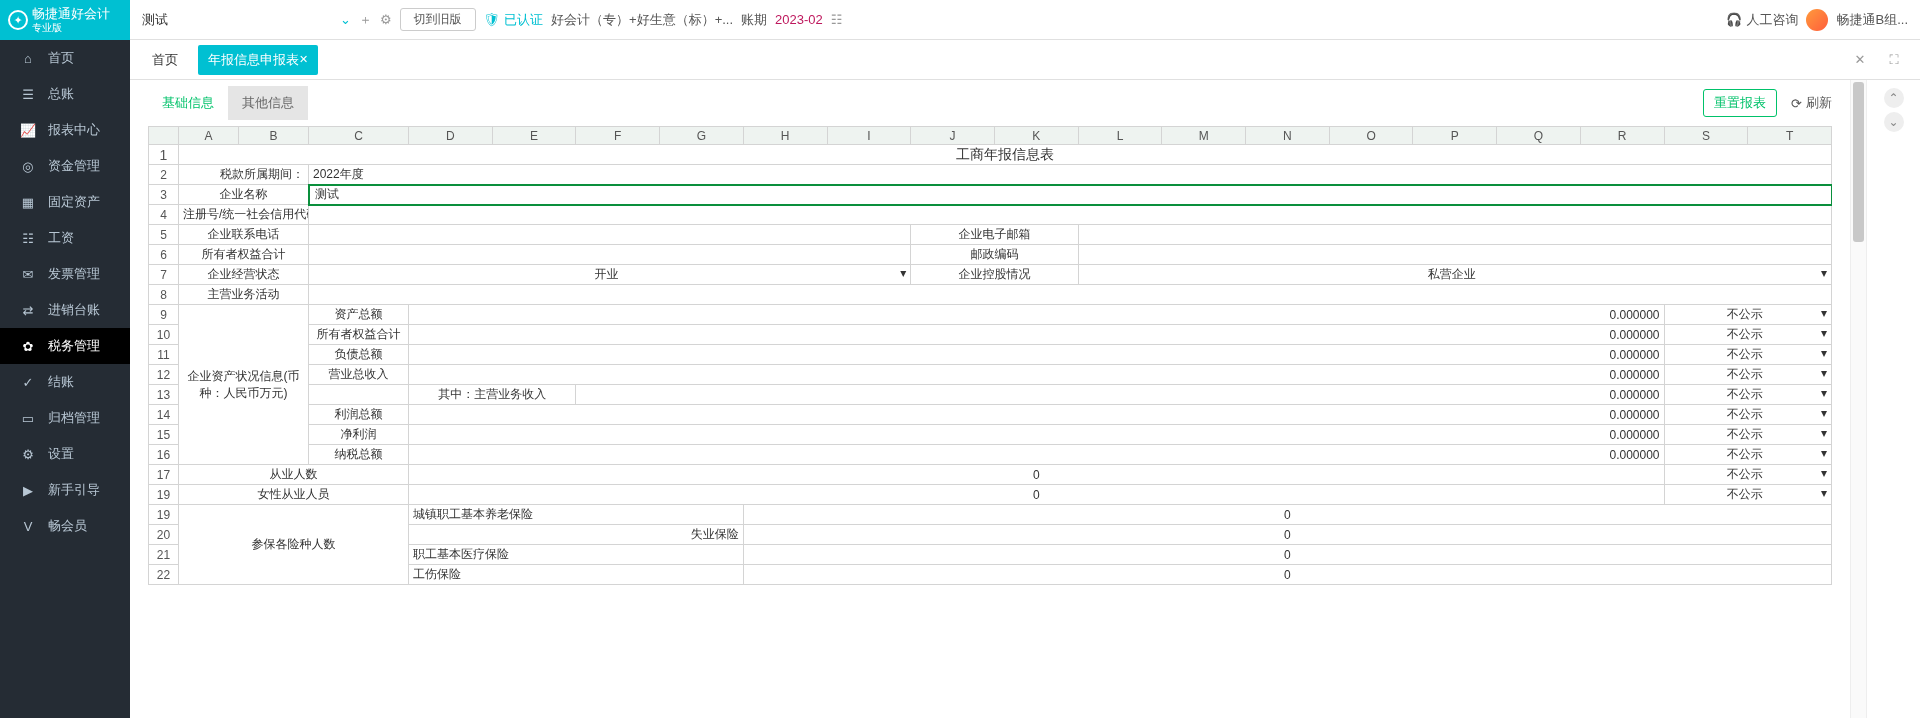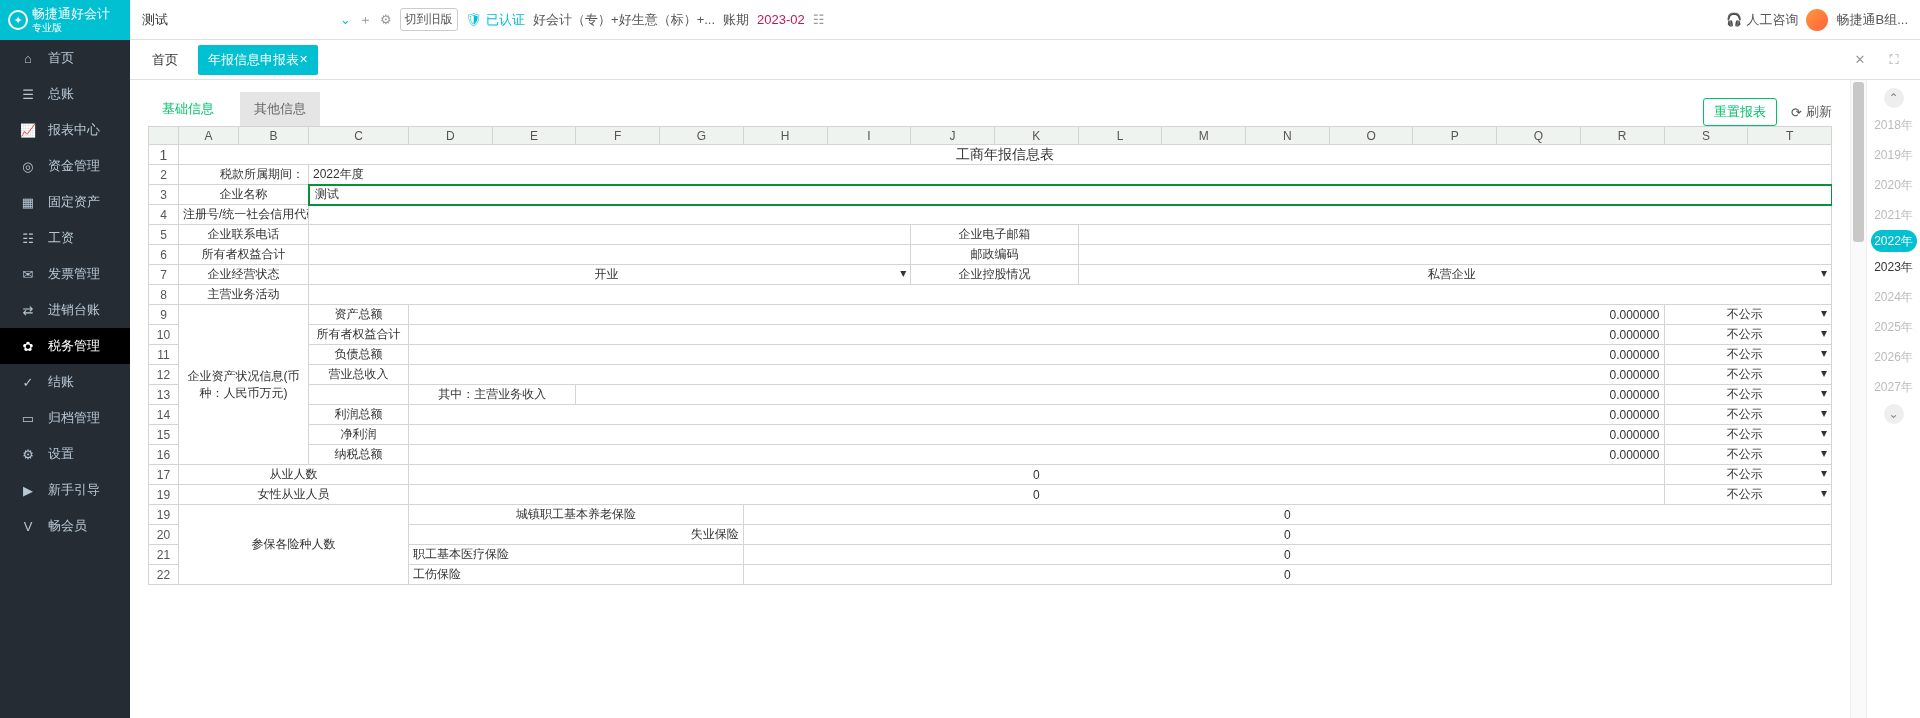--- a/index.html
+++ b/index.html
@@ -11,34 +11,34 @@
 .logo-icon{width:20px;height:20px;border:2px solid #fff;border-radius:50%;display:flex;align-items:center;justify-content:center;font-size:11px}
 .logo-sub{font-size:10px;display:block;margin-top:-2px}
 .nav-item{height:36px;display:flex;align-items:center;padding-left:20px;font-size:13px;gap:12px;cursor:pointer}
 .nav-item.active{background:#000;color:#fff}
 .nav-icon{width:16px;height:16px;display:inline-flex;align-items:center;justify-content:center}
 
 .main{flex:1;display:flex;flex-direction:column;min-width:0}
 .topbar{height:40px;display:flex;align-items:center;border-bottom:1px solid #e0e0e0;padding:0 12px;gap:8px;font-size:13px;color:#555}
 .company-select{width:190px;color:#333}
 .chev{color:#00c0d2}
-.old-ver{border:1px solid #ccc;border-radius:3px;padding:2px 4px;font-size:12px;color:#555}
+.old-ver{border:1px solid #ccc;border-radius:3px;padding:2px 13px;font-size:12px;color:#555}
 .verified{color:#00c0d2;display:flex;align-items:center;gap:4px}
 .period{color:#be185d}
 .spacer{flex:1}
 .avatar{width:22px;height:22px;border-radius:50%;background:linear-gradient(135deg,#ff9a3c,#ff5e3c)}
 .tabbar{height:40px;display:flex;align-items:center;border-bottom:1px solid #e0e0e0;padding:0 14px;gap:12px;font-size:13px}
 .tab-home{color:#333;padding:0 8px;cursor:pointer}
 .tab-active{background:#00c0d2;color:#fff;height:30px;display:flex;align-items:center;padding:0 10px;border-radius:2px;gap:0}
 .tab-close{font-size:11px}
 .tab-far{margin-left:auto;display:flex;align-items:center;gap:10px}
 .sq-btn{width:24px;height:24px;display:flex;align-items:center;justify-content:center;color:#999;cursor:pointer}
 .content{flex:1;display:flex;min-height:0}
 .sheet-area{flex:1;display:flex;flex-direction:column;min-width:0;padding:0 0 0 0}
-.subtoolbar{height:46px;display:flex;align-items:flex-end;padding:0 18px;gap:12px}
+.subtoolbar{height:46px;display:flex;align-items:center;padding:0 18px;gap:0}
 .subtab{padding:8px 14px;font-size:13px;cursor:pointer;background:#e5e5e5;color:#666}
 .subtab.active{color:#00c26a;background:#fff}
 .subright{margin-left:auto;display:flex;align-items:center;gap:14px}
 .reset-btn{border:1px solid #00c26a;color:#00c26a;padding:4px 10px;border-radius:3px;font-size:13px;cursor:pointer}
 .refresh{color:#555;font-size:13px;display:flex;align-items:center;gap:4px;cursor:pointer}
 
 .grid-wrap{flex:1;overflow:hidden;position:relative;margin:0 18px}
 table.sheet{border-collapse:collapse;width:100%;font-size:12px;color:#333;table-layout:fixed}
 table.sheet th,table.sheet td{border:1px solid #d4d4d4;height:20px;padding:0 4px;overflow:hidden;white-space:nowrap;background:#fff}
 table.sheet thead th{background:#eef3f0;color:#555;font-weight:normal;text-align:center;height:18px}
@@ -340,21 +340,21 @@
                 </tr>
                 <tr>
                   <td class="rownum">19</td>
                   <td class="lbl" colspan="3">女性从业人员</td>
                   <td class="ctr" colspan="15">0</td>
                   <td class="sel" colspan="2">不公示<span class="dd">▾</span></td>
                 </tr>
                 <tr>
                   <td class="rownum">19</td>
                   <td class="lbl" rowspan="4" colspan="3">参保各险种人数</td>
-                  <td class="lbl" colspan="4" style="text-align:center">城镇职工基本养老保险</td>
+                  <td class="lbl" colspan="4" style="text-align:left">城镇职工基本养老保险</td>
                   <td class="ctr" colspan="13">0</td>
                 </tr>
                 <tr>
                   <td class="rownum">20</td>
                   <td class="lbl" colspan="4" style="text-align:right">失业保险</td>
                   <td class="ctr" colspan="13">0</td>
                 </tr>
                 <tr>
                   <td class="rownum">21</td>
                   <td class="lbl" colspan="4" style="text-align:left">职工基本医疗保险</td>
@@ -369,29 +369,17 @@
           </table>
         </div>
       </div>
 
       <div class="scroll-v">
           <div class="thumb"></div>
         </div>
 
       <div class="year-rail">
         <span class="rail-arrow">⌃</span>
-        <div id="years">
-            <div class="yr">2018年</div>
-            <div class="yr">2019年</div>
-            <div class="yr">2020年</div>
-            <div class="yr">2021年</div>
-            <div class="yr on">2022年</div>
-            <div class="yr near">2023年</div>
-            <div class="yr">2024年</div>
-            <div class="yr">2025年</div>
-            <div class="yr">2026年</div>
-            <div class="yr">2027年</div>
-          </div>
         <span class="rail-arrow">⌄</span>
       </div>
     </div>
   </div>
 </div>
 
 </body></html>

